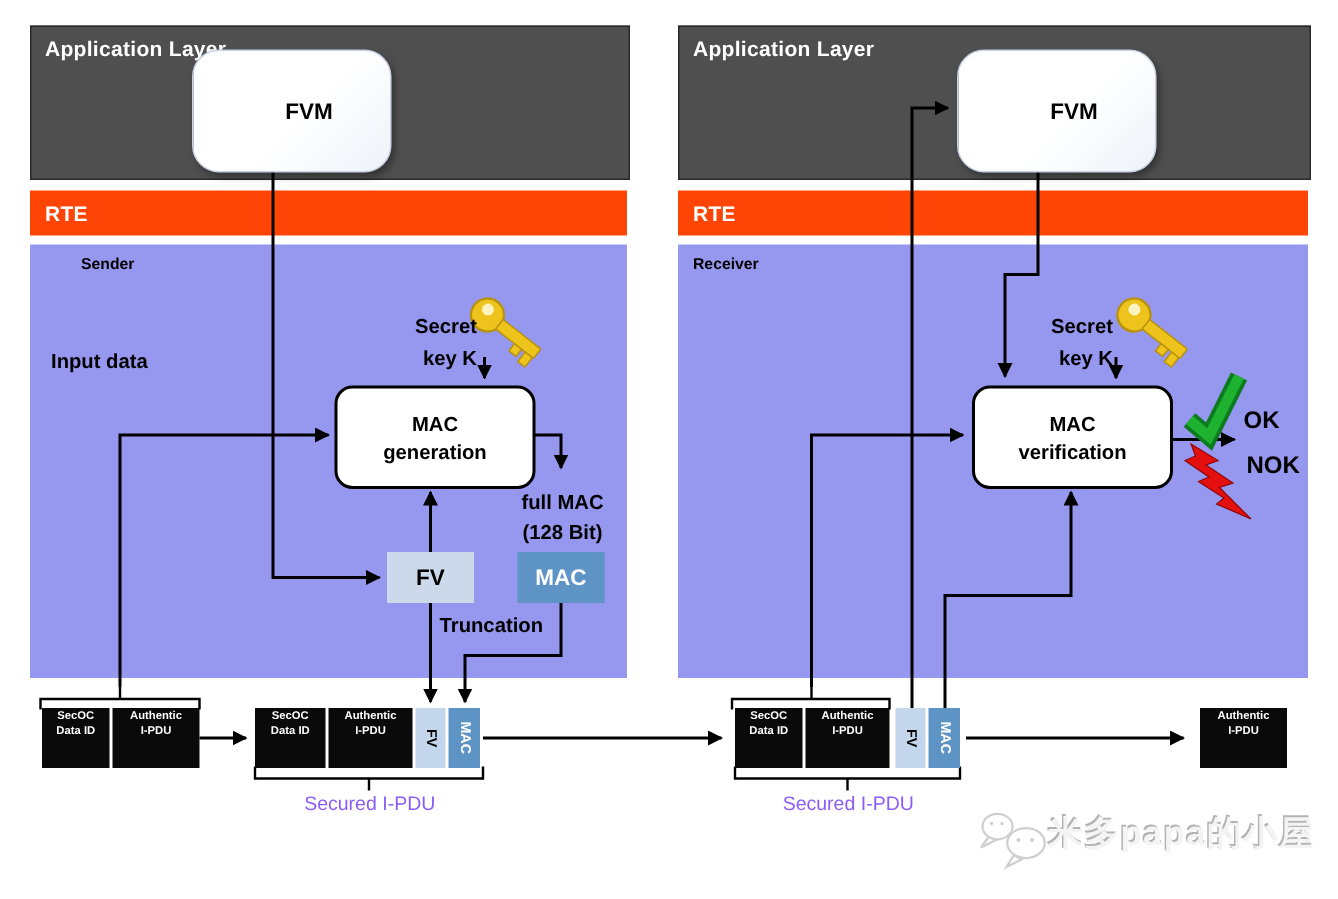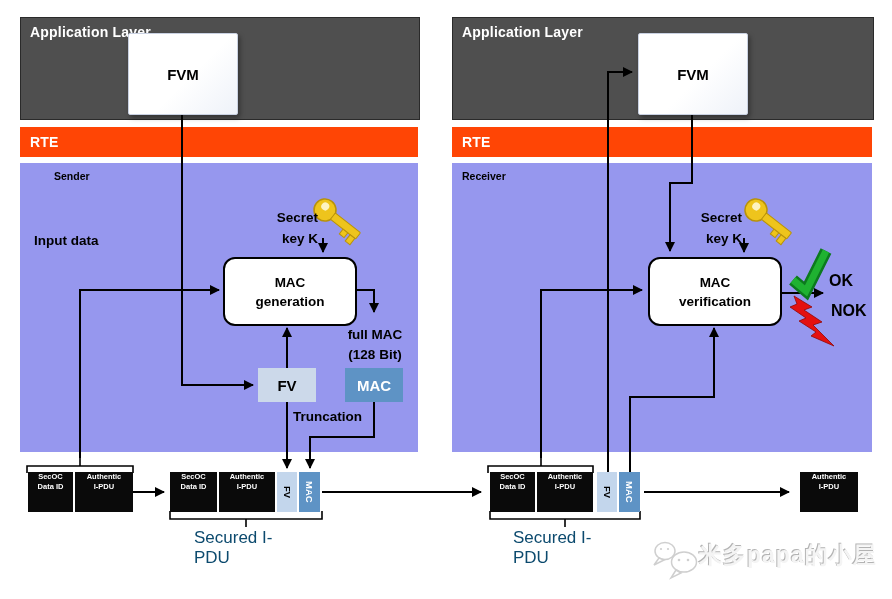--- a/index.html
+++ b/index.html
@@ -6,35 +6,35 @@
   .canvas{position:relative;width:892px;height:599px;background:#ffffff;
           font-family:"Liberation Sans","DejaVu Sans",sans-serif;overflow:hidden;}
   .panel{position:absolute;z-index:1;}
   .app-layer{background:#4f4f4f;border:1px solid #2a2a2a;}
   .rte-bar{background:#ff4505;}
   .zone{background:#9697ee;}
   .panel-label{position:absolute;left:10px;top:7px;color:#ffffff;font-weight:bold;
                font-size:14px;letter-spacing:.2px;z-index:10;}
   .zone-label{position:absolute;left:10px;top:7px;color:#000;font-weight:bold;font-size:10.5px;z-index:10;}
   .white-box{position:absolute;z-index:10;background:linear-gradient(135deg,#ffffff 55%,#eef2f9);
-             border:1px solid #c9d1e2;border-radius:2px;box-shadow:2px 3px 5px rgba(0,0,0,.35);
+             border:1px solid #c9d1e2;border-radius:18px;box-shadow:2px 3px 5px rgba(0,0,0,.35);
              display:flex;align-items:center;justify-content:center;
-             font-weight:bold;font-size:15px;color:#000;}
+             font-weight:bold;font-size:15px;color:#000;padding-left:23px;}
   .process-box{position:absolute;z-index:10;background:#ffffff;border:2.5px solid #000;
                border-radius:12px;display:flex;flex-direction:column;align-items:center;
                justify-content:center;font-weight:bold;font-size:13.5px;line-height:19px;color:#000;}
   .big-label{position:absolute;z-index:10;font-weight:bold;font-size:13.5px;line-height:21px;color:#000;}
   .chip{position:absolute;z-index:10;display:flex;align-items:center;justify-content:center;
         font-weight:bold;font-size:15px;}
   .pdu-field{position:absolute;z-index:10;background:#0a0a0a;color:#ffffff;display:flex;
              flex-direction:column;align-items:center;justify-content:flex-start;
              font-weight:bold;font-size:7.5px;line-height:9.5px;text-align:center;}
   .pdu-vert{position:absolute;z-index:10;display:flex;align-items:center;justify-content:center;
             font-weight:bold;font-size:9.5px;writing-mode:vertical-rl;}
-  .secured-label{position:absolute;z-index:10;font-size:17px;color:#0c4a6e;text-align:left;}
+  .secured-label{position:absolute;z-index:10;font-size:13px;color:#8b5cf6;text-align:center;}
   .status-label{position:absolute;z-index:10;font-weight:bold;font-size:16px;color:#000;}
   .legend{position:absolute;z-index:10;font-size:9.5px;line-height:11.5px;color:#000;}
   .watermark-text{position:absolute;z-index:10;font-size:23px;letter-spacing:1px;color:#f4f4f4;
                   text-shadow:-1px -1px 0 #b3b3b3,1px 1px 0 #ffffff;font-weight:bold;}
   svg.overlay{position:absolute;left:0;top:0;z-index:5;pointer-events:none;}
 </style>
 </head>
 <body>
 
 <div class="canvas">

